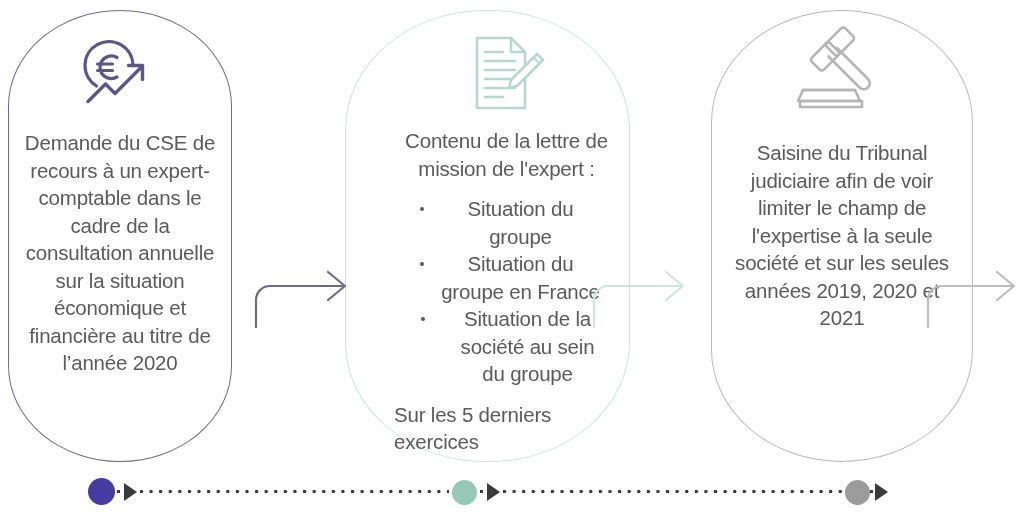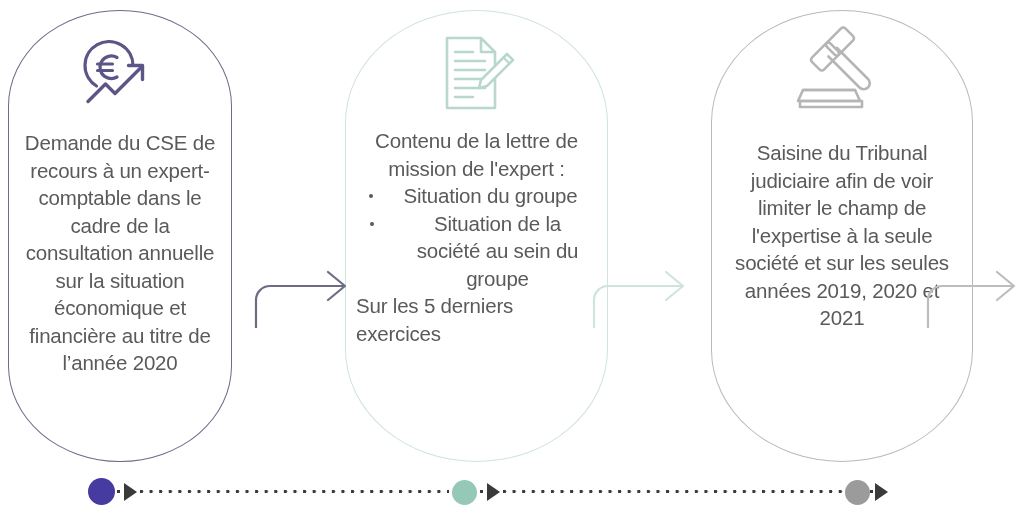--- a/index.html
+++ b/index.html
@@ -29,21 +29,21 @@
     box-sizing: border-box;
     border-style: solid;
     border-width: 1.6px;
     border-radius: 140px / 120px;
     background: #ffffff;
     display: flex;
     flex-direction: column;
     align-items: center;
   }
   .card-1 { left: 8px;   width: 224px; border-color: #6f6b86; }
-  .card-2 { left: 345px; width: 263px; border-color: #cfe4dc; }
+  .card-2 { left: 345px; width: 285px; border-color: #cfe4dc; padding-left: 38px; }
   .card-3 { left: 678px; width: 262px; border-color: #b9b9b9; margin-left: 33px; }
 
   .card-icon {
     margin-top: 24px;
     height: 82px;
     display: flex;
     align-items: center;
     justify-content: center;
     pointer-events: none;
   }
@@ -62,21 +62,21 @@
     letter-spacing: -0.2px;
   }
   .card-1 .card-body { padding: 0 8px; margin-top: 14px; }
   .card-2 .card-body { margin-top: 10px; }
   .card-3 .card-body { margin-top: 30px; padding: 0 12px; }
 
   .card-body p { margin: 0; }
 
   .bullets {
     list-style: none;
-    margin: 0;
+    margin: 13px;
     padding: 0;
   }
   .bullets li {
     position: relative;
     text-align: center;
     padding: 0 2px 0 30px;
   }
   .bullets li .dot {
     position: absolute;
     left: 13px;
@@ -167,20 +167,21 @@
         <path d="M44 4v14h14" stroke="#b8d8cf" stroke-width="2.6" stroke-linejoin="round"></path>
         <path d="M18 18h18M18 27h30M18 36h30M18 45h30M18 54h30M18 63h18" stroke="#b8d8cf" stroke-width="2.6" stroke-linecap="round"></path>
         <path d="M70 20 76 26 50 52l-8 2 2-8z" stroke="#b8d8cf" stroke-width="2.6" stroke-linejoin="round" fill="#ffffff"></path>
         <path d="M66.5 23.5 72.5 29.5" stroke="#b8d8cf" stroke-width="2.2" stroke-linecap="round"></path>
       </svg>
     </div>
     <div class="card-body">
       <p>Contenu de la lettre de mission de l'expert :</p>
       <ul class="bullets">
         <li><span class="dot"></span><span>Situation du groupe</span></li>
+        <li><span class="dot"></span><span>Situation du groupe en France</span></li>
         <li class="indent-wide"><span class="dot"></span><span>Situation de la société au sein du groupe</span></li>
       </ul>
       <p class="tail-line">Sur les 5 derniers exercices</p>
     </div>
   </div>
 
   <div class="card card-3">
     <div class="card-icon">
       <svg width="104" height="92" viewBox="0 0 104 92" fill="none">
         <g stroke="#b5b5b5" stroke-width="2.6" stroke-linejoin="round" stroke-linecap="round">

